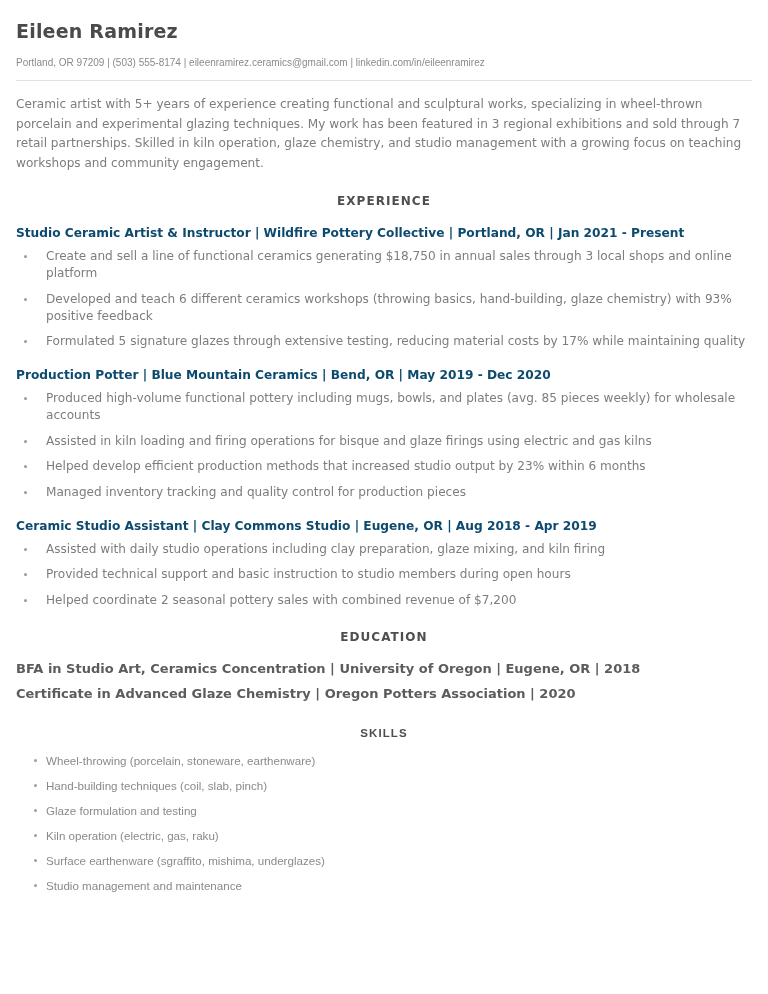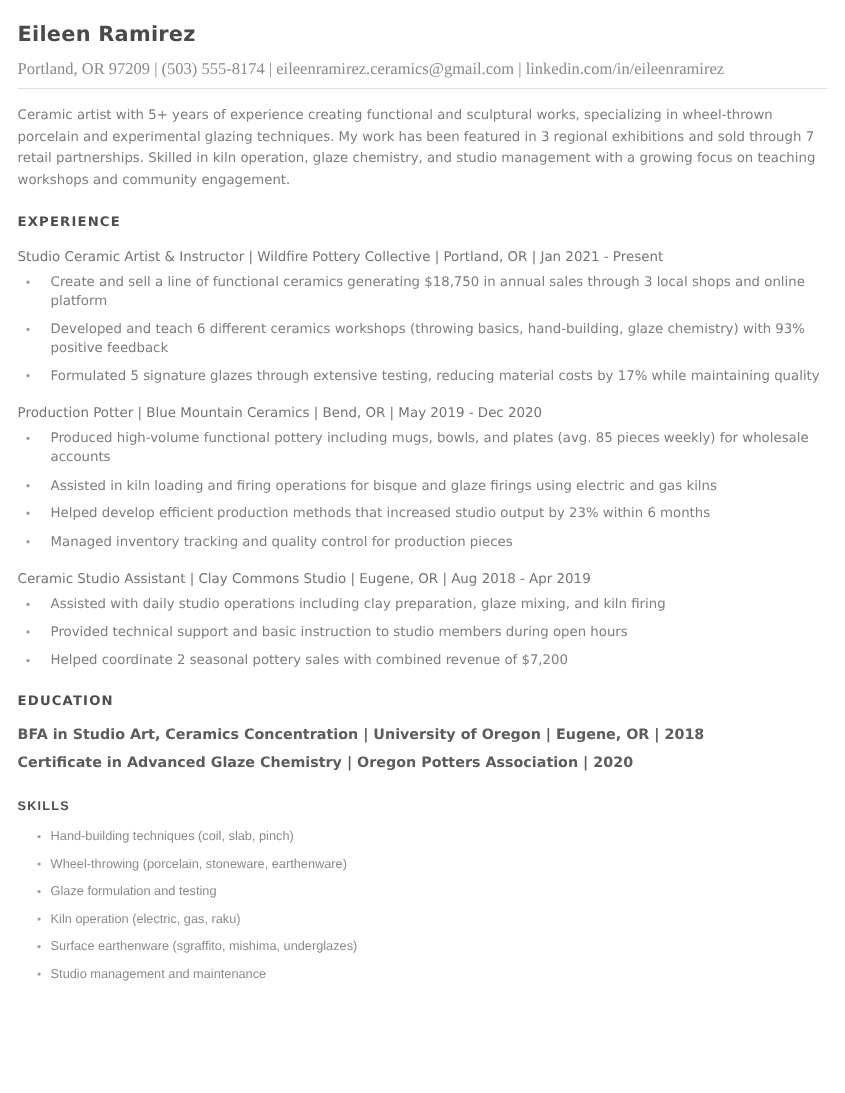--- a/index.html
+++ b/index.html
@@ -28,22 +28,22 @@
     font-family: "DejaVu Sans", sans-serif;
     font-weight: bold;
     font-size: 19px;
     line-height: 24px;
     color: #4a4a4a;
     letter-spacing: 0.2px;
     margin: 3px 0 0 0;
   }
 
   .contact-line {
-    font-family: Liberation Serif, serif;
-    font-size: 15px;
+    font-family: Liberation Sans, sans-serif;
+    font-size: 10px;
     line-height: 16px;
     color: #8a8a8a;
     margin: 12px 0 0 0;
     white-space: nowrap;
   }
 
   .divider {
     height: 1px;
     background: #e2e2e2;
     margin: 9px 0 0 0;
@@ -69,41 +69,42 @@
   }
 
   .section-title {
     font-family: "DejaVu Sans", sans-serif;
     font-weight: bold;
     font-size: 12px;
     letter-spacing: 1.05px;
     color: #4e4e4e;
     text-transform: uppercase;
     margin: 16px 0 0 0;
+    text-align: center;
   }
   .section-title.alt-font {
     font-family: "Liberation Sans", sans-serif;
     font-size: 11.5px;
     letter-spacing: 1.1px;
   }
 
   
   .entry {
     margin-top: 17px;
   }
   .entry:first-of-type {
     margin-top: 16px;
   }
 
   .entry-heading {
     font-family: "DejaVu Sans", sans-serif;
-    font-weight: normal;
+    font-weight: bold;
     font-size: 12.2px;
     line-height: 17px;
-    color: #737373;
+    color: #0c4a6e;
     margin: 0;
   }
 
   ul.bullets {
     list-style: none;
     margin: 6px 0 0 0;
     padding: 0;
   }
 
   ul.bullets li {
@@ -220,22 +221,22 @@
     <div class="section-title">EDUCATION</div>
     <div class="edu-list">
       <div class="edu-item">BFA in Studio Art, Ceramics Concentration | University of Oregon | Eugene, OR | 2018</div>
       <div class="edu-item">Certificate in Advanced Glaze Chemistry | Oregon Potters Association | 2020</div>
     </div>
   </div>
 
   <div class="section skills-section">
     <div class="section-title alt-font">SKILLS</div>
     <ul class="skills">
+      <li>Wheel-throwing (porcelain, stoneware, earthenware)</li>
       <li>Hand-building techniques (coil, slab, pinch)</li>
-      <li>Wheel-throwing (porcelain, stoneware, earthenware)</li>
       <li>Glaze formulation and testing</li>
       <li>Kiln operation (electric, gas, raku)</li>
       <li>Surface earthenware (sgraffito, mishima, underglazes)</li>
       <li>Studio management and maintenance</li>
 
     </ul>
   </div>
 
 </div>
 

